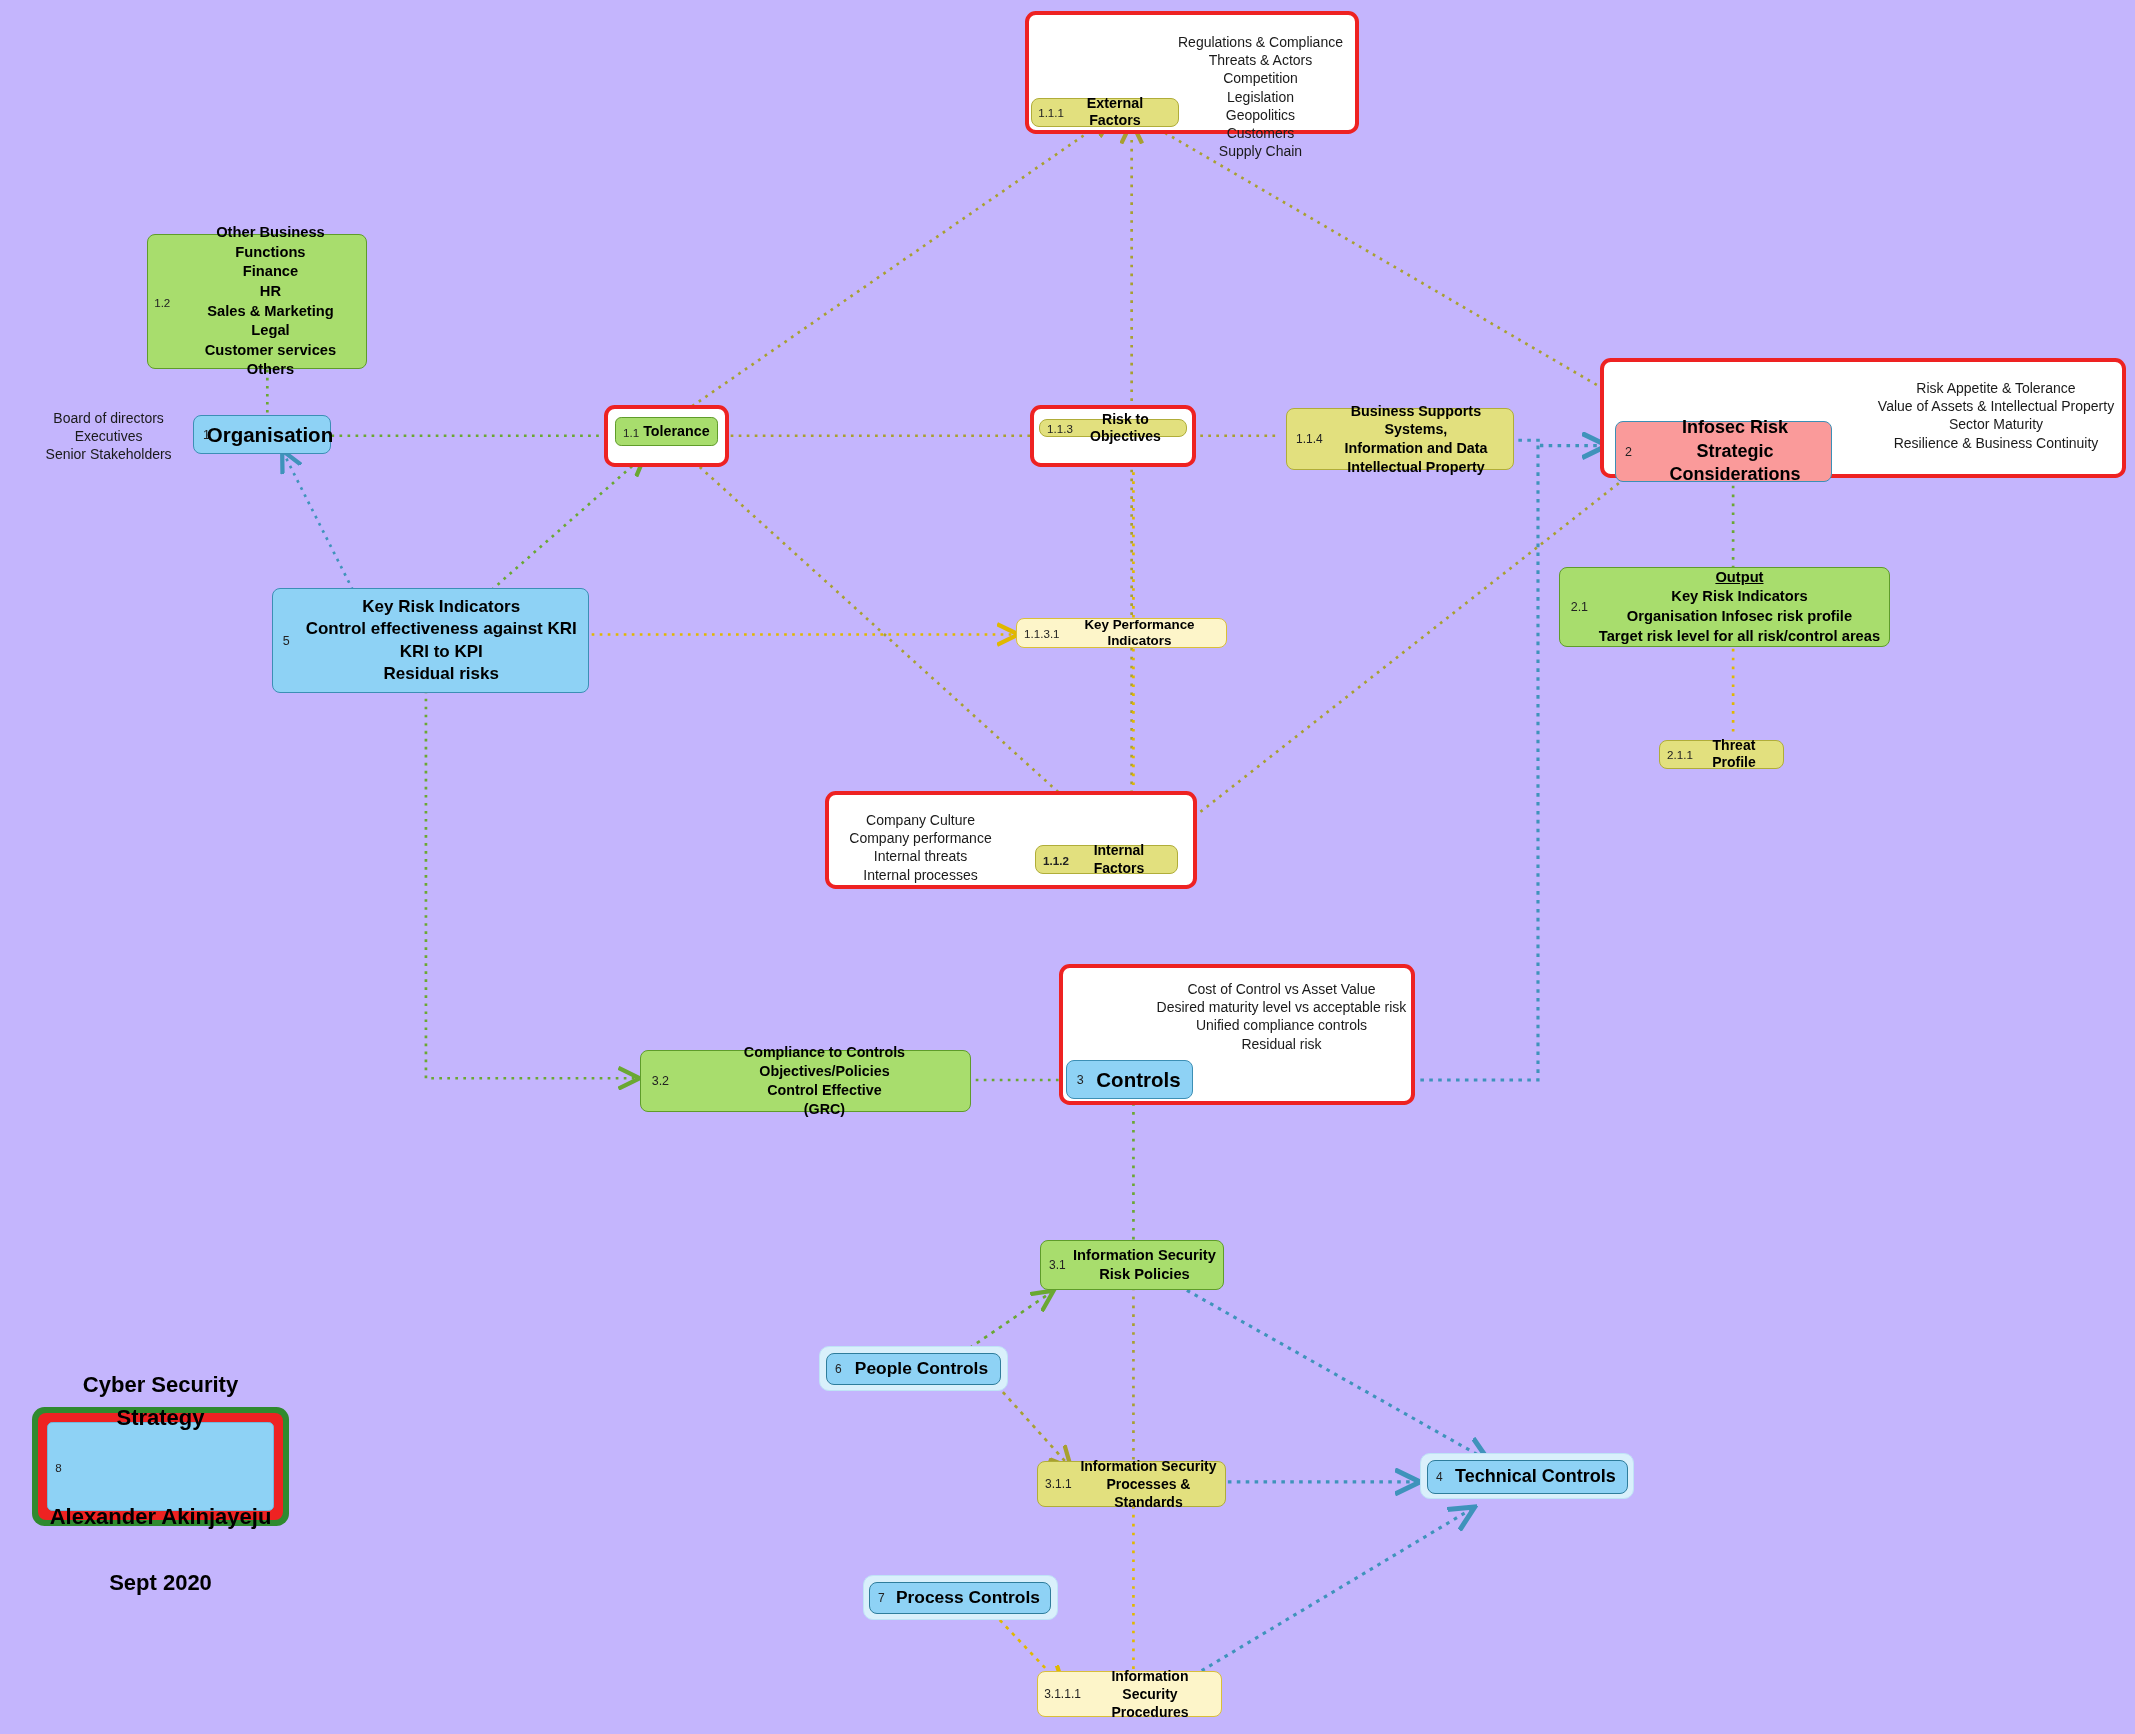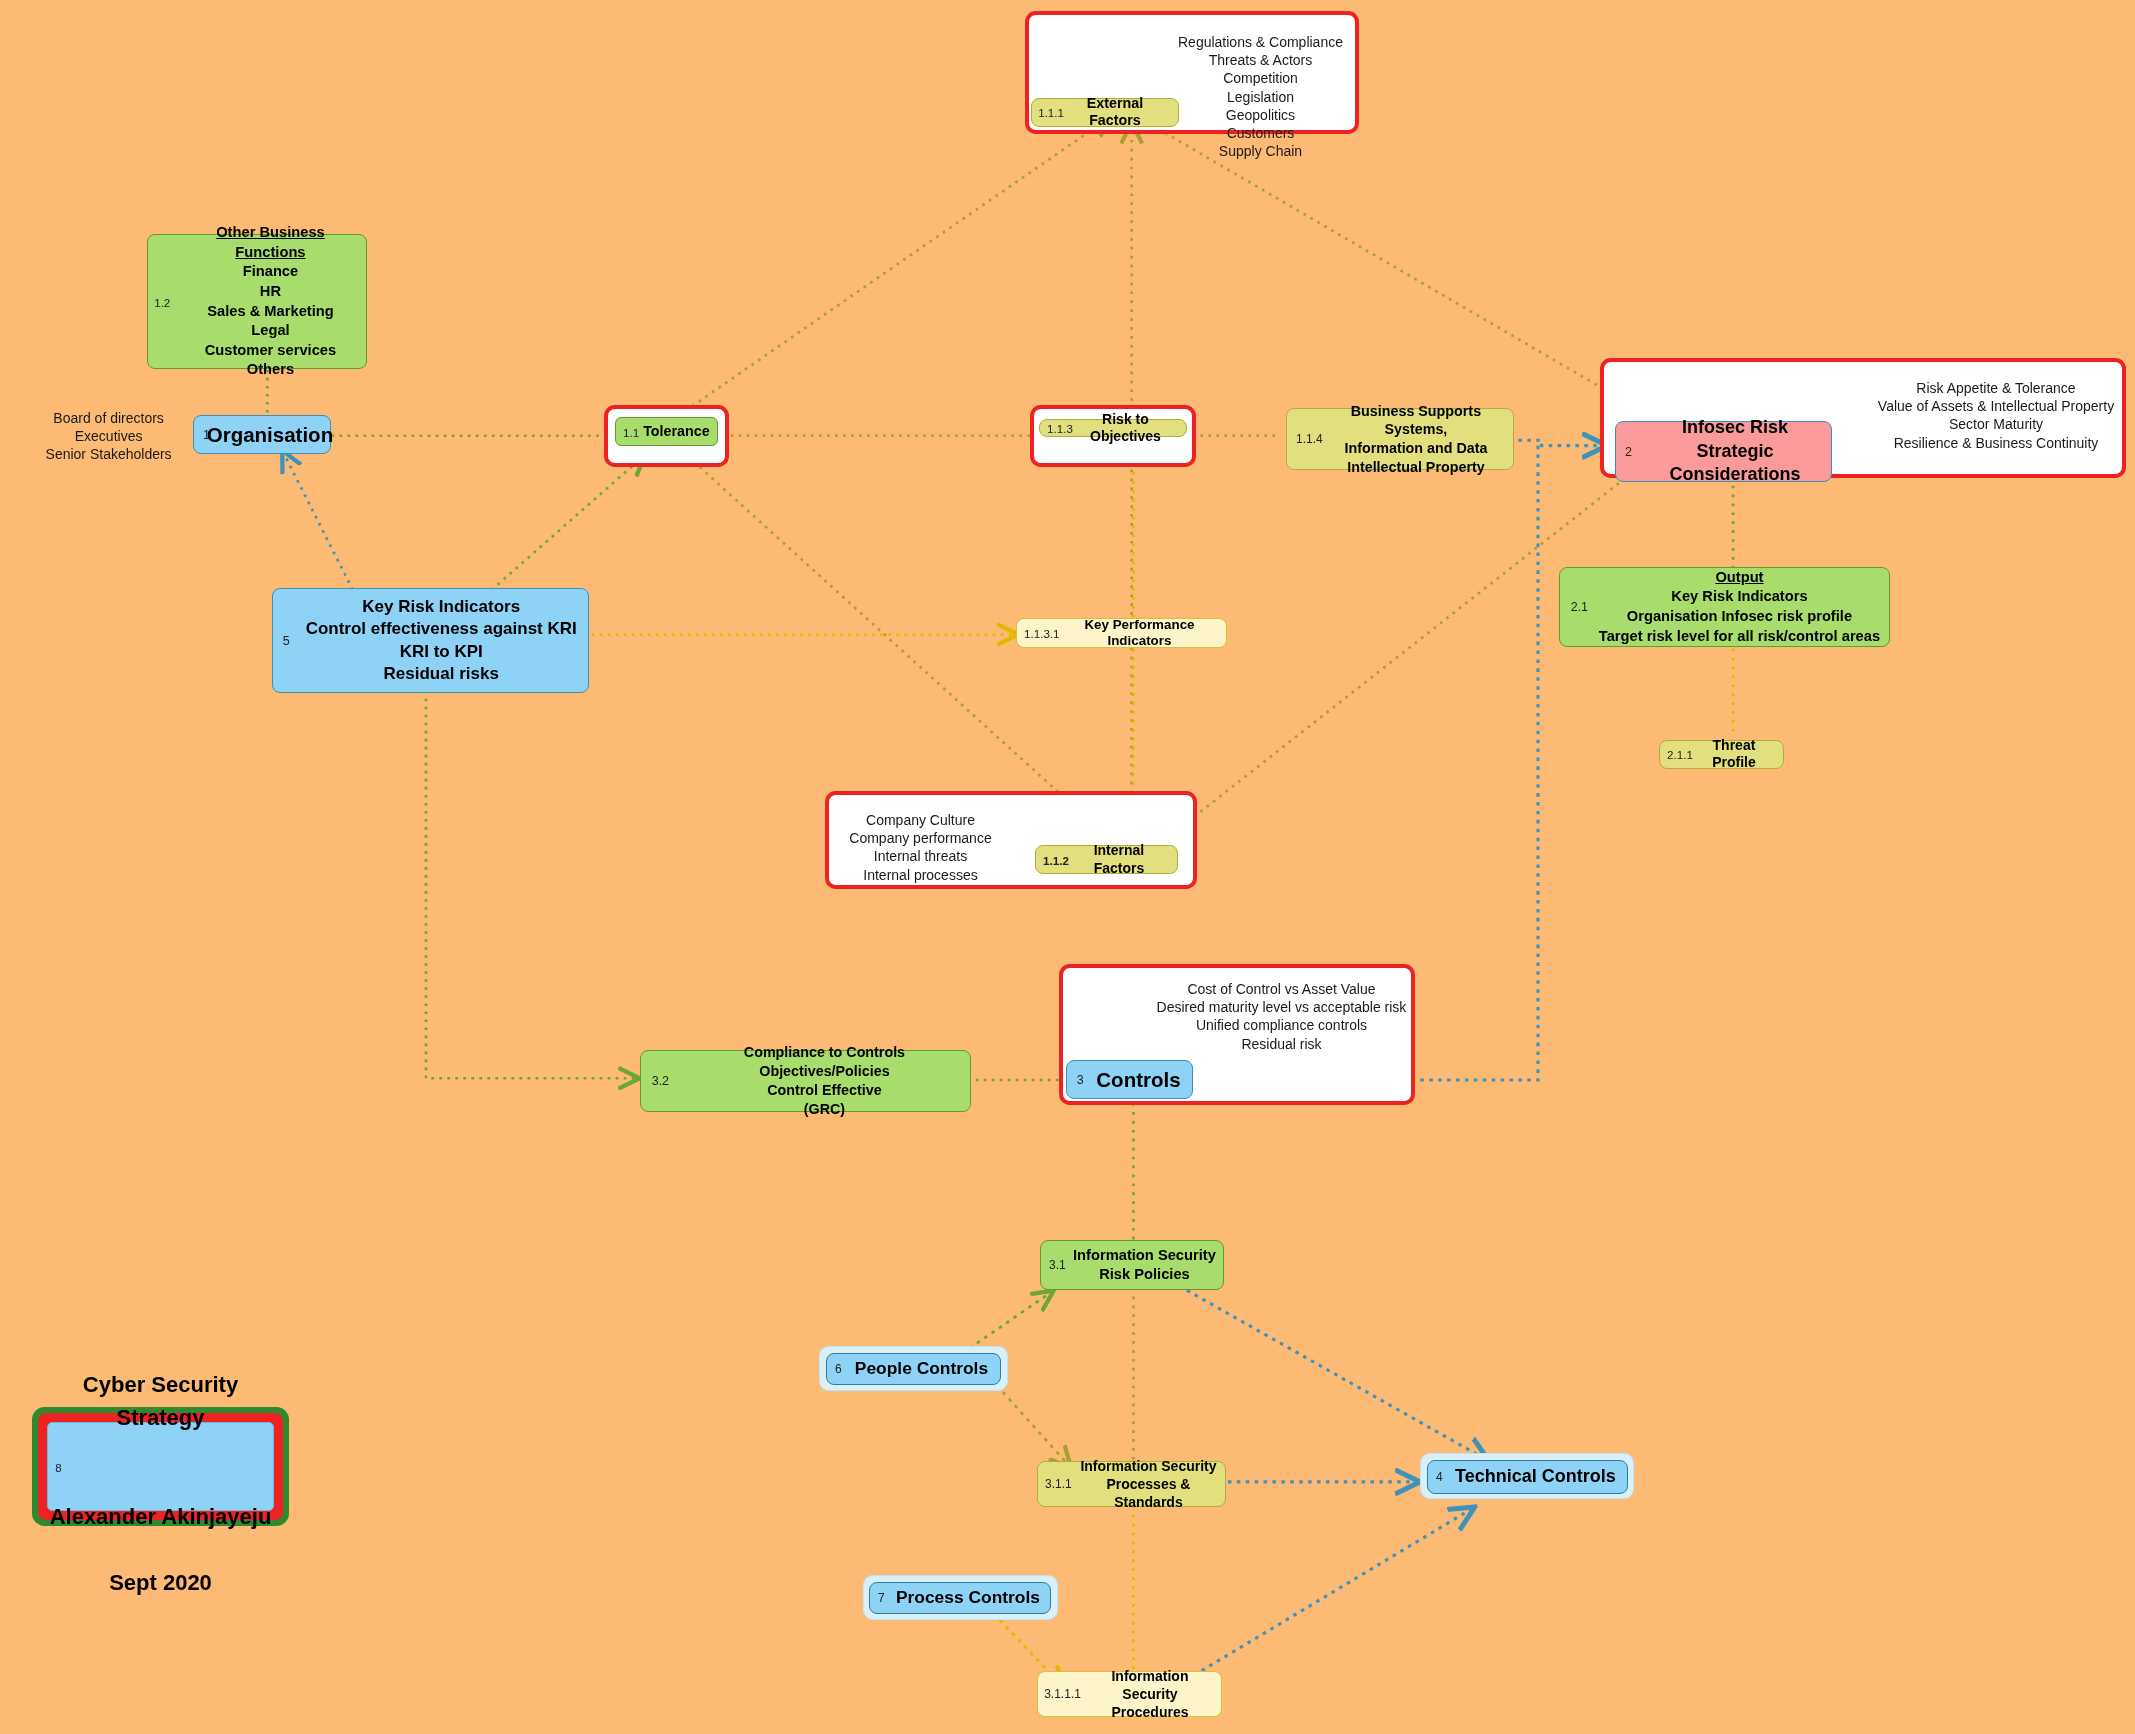--- a/index.html
+++ b/index.html
@@ -4,21 +4,21 @@
 <style>
   html, body {
     margin: 0;
     padding: 0;
     background: #ffffff;
   }
   #canvas {
     position: relative;
     width: 2135px;
     height: 1735px;
-    background: #fdba74;
+    background: #c4b5fd;
     font-family: "Liberation Sans", sans-serif;
     overflow: hidden;
   }
   #edges {
     position: absolute;
     left: 0; top: 0;
     width: 2135px;
     height: 1735px;
     pointer-events: none;
   }
@@ -260,21 +260,21 @@
   <div class="node" style="left:1031px; top:98px; width:148px; height:28.5px;">
     <div class="bx fill-yellow">
       <span class="idx">1.1.1</span>
       <span class="txt" style="font-size:14.3px;">External Factors</span>
     </div>
   </div>
 
   <div class="node" style="left:147px; top:234px; width:220px; height:135px;">
     <div class="bx fill-green" style="padding-left:34px;">
       <span class="idx" style="top:50%;">1.2</span>
-      <span class="txt" style="font-size:14.7px; line-height:1.33;"><span style="text-decoration:underline">Other Business Functions</span><br>Finance<br>HR<br>Sales &amp; Marketing<br>Legal<br>Customer services<br>Others</span>
+      <span class="txt" style="font-size:14.7px; line-height:1.33;"><span style="">Other Business Functions</span><br>Finance<br>HR<br>Sales &amp; Marketing<br>Legal<br>Customer services<br>Others</span>
     </div>
   </div>
 
   <div class="node" style="left:193px; top:415px; width:138px; height:39px;">
     <div class="bx fill-blue" style="padding-left:23px;">
       <span class="idx" style="font-size:12.5px; left:9px;">1</span>
       <span class="txt" style="font-size:20.5px;">Organisation</span>
     </div>
   </div>
 

